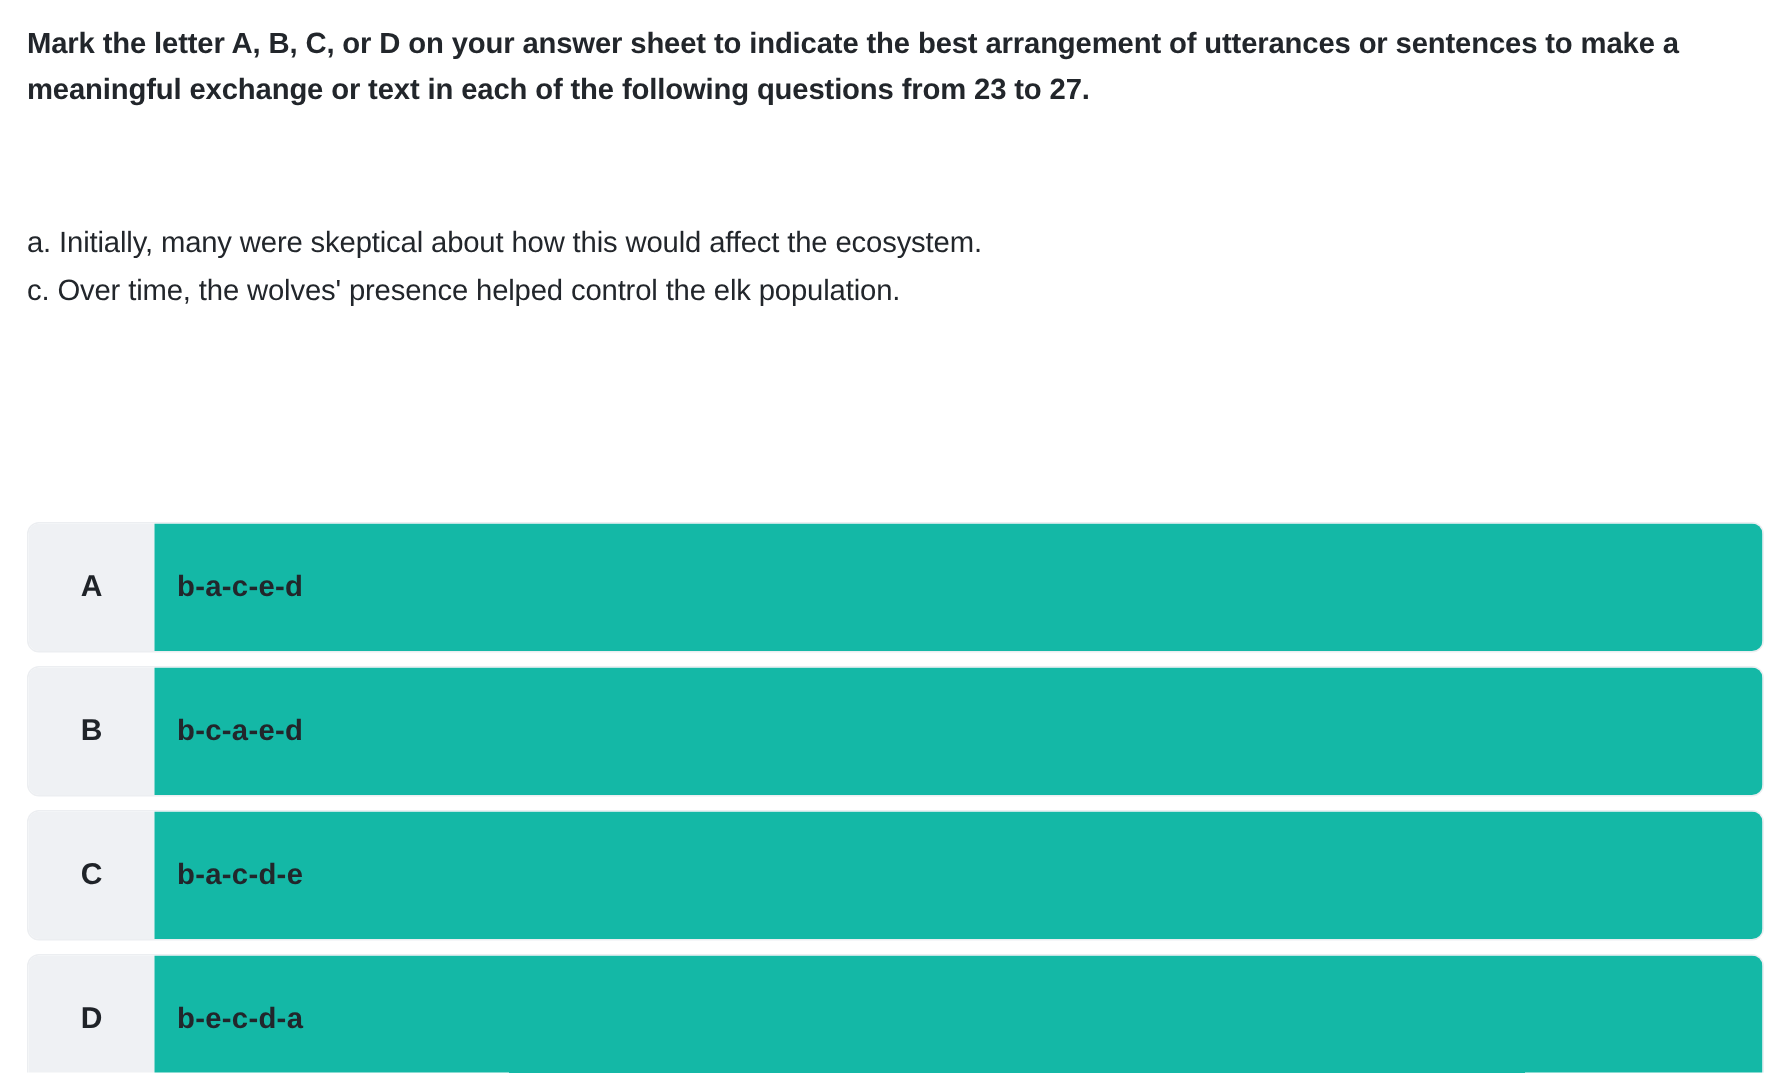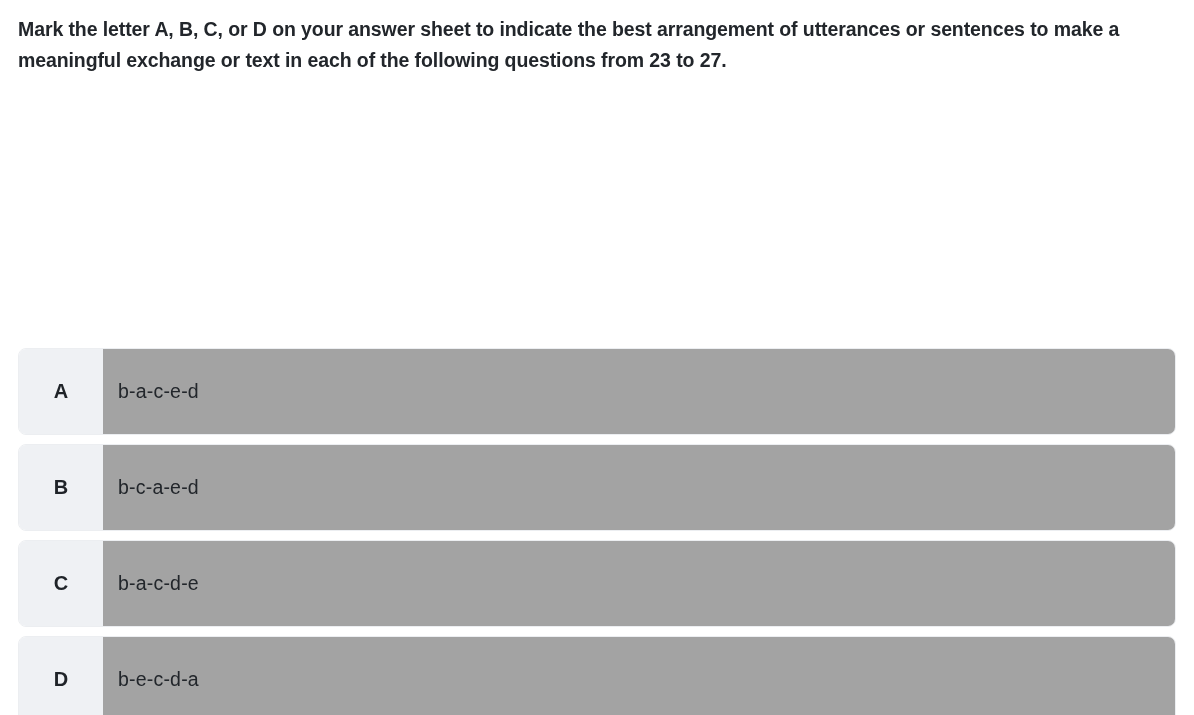--- a/index.html
+++ b/index.html
@@ -80,34 +80,36 @@
     font-size: 20px;
     font-weight: bold;
     color: #1f2328;
   }
   .option-text {
     flex: 1 1 auto;
     display: flex;
     align-items: center;
     padding-left: 15px;
     font-size: 19.5px;
-    font-weight: normal;
+    font-weight: bold;
     color: #22262b;
-    background: #a3a3a3;
+    background: #14b8a6;
     letter-spacing: 0.2px;
   }
 </style>
 </head>
 <body>
 
 <div class="page">
 
   <div class="instruction">Mark the letter A, B, C, or D on your answer sheet to indicate the best arrangement of utterances or sentences to make a meaningful exchange or text in each of the following questions from 23 to 27.</div>
 
   <div class="question-body">
+    <span class="question-line">a. Initially, many were skeptical about how this would affect the ecosystem.</span>
+    <span class="question-line">c. Over time, the wolves' presence helped control the elk population.</span>
   </div>
 
   <div class="options">
 
     <div class="option-row">
       <div class="option-letter">A</div>
       <div class="option-text">b-a-c-e-d</div>
     </div>
 
     <div class="option-row">

